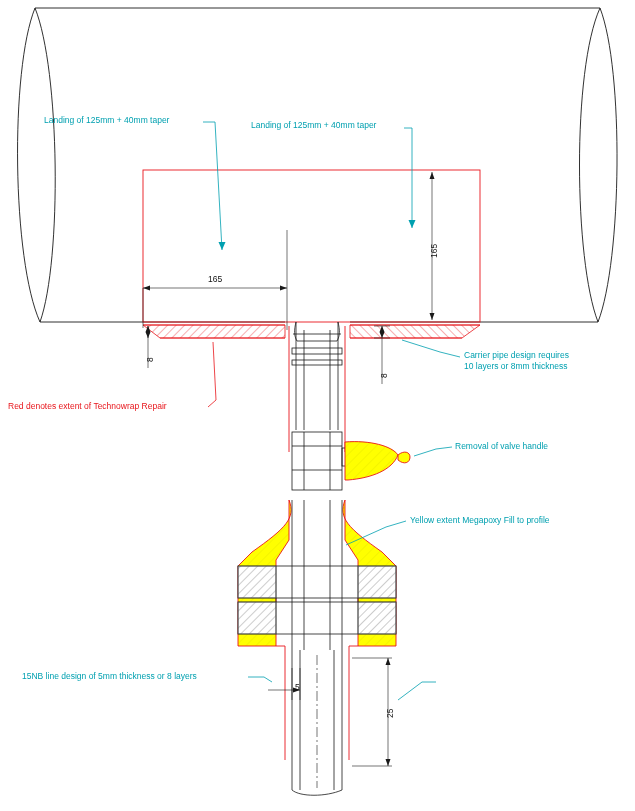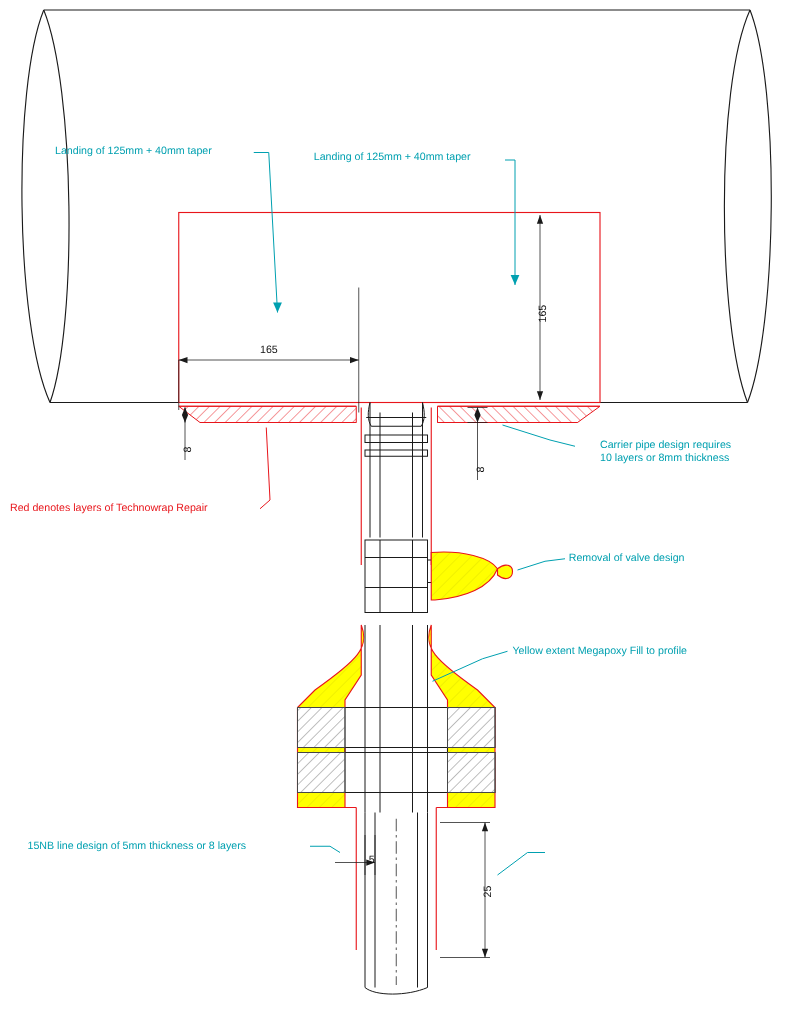--- a/index.html
+++ b/index.html
@@ -232,24 +232,24 @@
 
       <path d="M 436,682 L 422,682 L 398,700"></path>
     </g>
     <g stroke="#e8151b" stroke-width="0.8" fill="none">
       <path d="M 208,407 L 216,400 L 213,342"></path>
     </g>
   </svg>
 
   <div class="anno teal" style="left:44px; top:115px;">Landing of 125mm + 40mm taper</div>
   <div class="anno teal" style="left:251px; top:120px;">Landing of 125mm + 40mm taper</div>
-  <div class="anno teal" style="left:480px; top:350px;">Carrier pipe design requires
+  <div class="anno teal" style="left:464px; top:350px;">Carrier pipe design requires
 10 layers or 8mm thickness</div>
-  <div class="anno red" style="left:8px; top:401px;">Red denotes layers of Technowrap Repair</div>
-  <div class="anno teal" style="left:455px; top:441px;">Removal of valve design</div>
+  <div class="anno red" style="left:8px; top:401px;">Red denotes extent of Technowrap Repair</div>
+  <div class="anno teal" style="left:455px; top:441px;">Removal of valve handle</div>
   <div class="anno teal" style="left:410px; top:515px;">Yellow extent Megapoxy Fill to profile</div>
   <div class="anno teal" style="left:22px; top:671px;">15NB line design of 5mm thickness or 8 layers</div>
 
   <div class="dim" style="left:208px; top:274px;">165</div>
   <div class="dim rot" style="left:429px; top:258px;">165</div>
   <div class="dim rot" style="left:145px; top:362px;">8</div>
   <div class="dim rot" style="left:379px; top:378px;">8</div>
   <div class="dim" style="left:295px; top:682px;">5</div>
   <div class="dim rot" style="left:385px; top:718px;">25</div>
 

